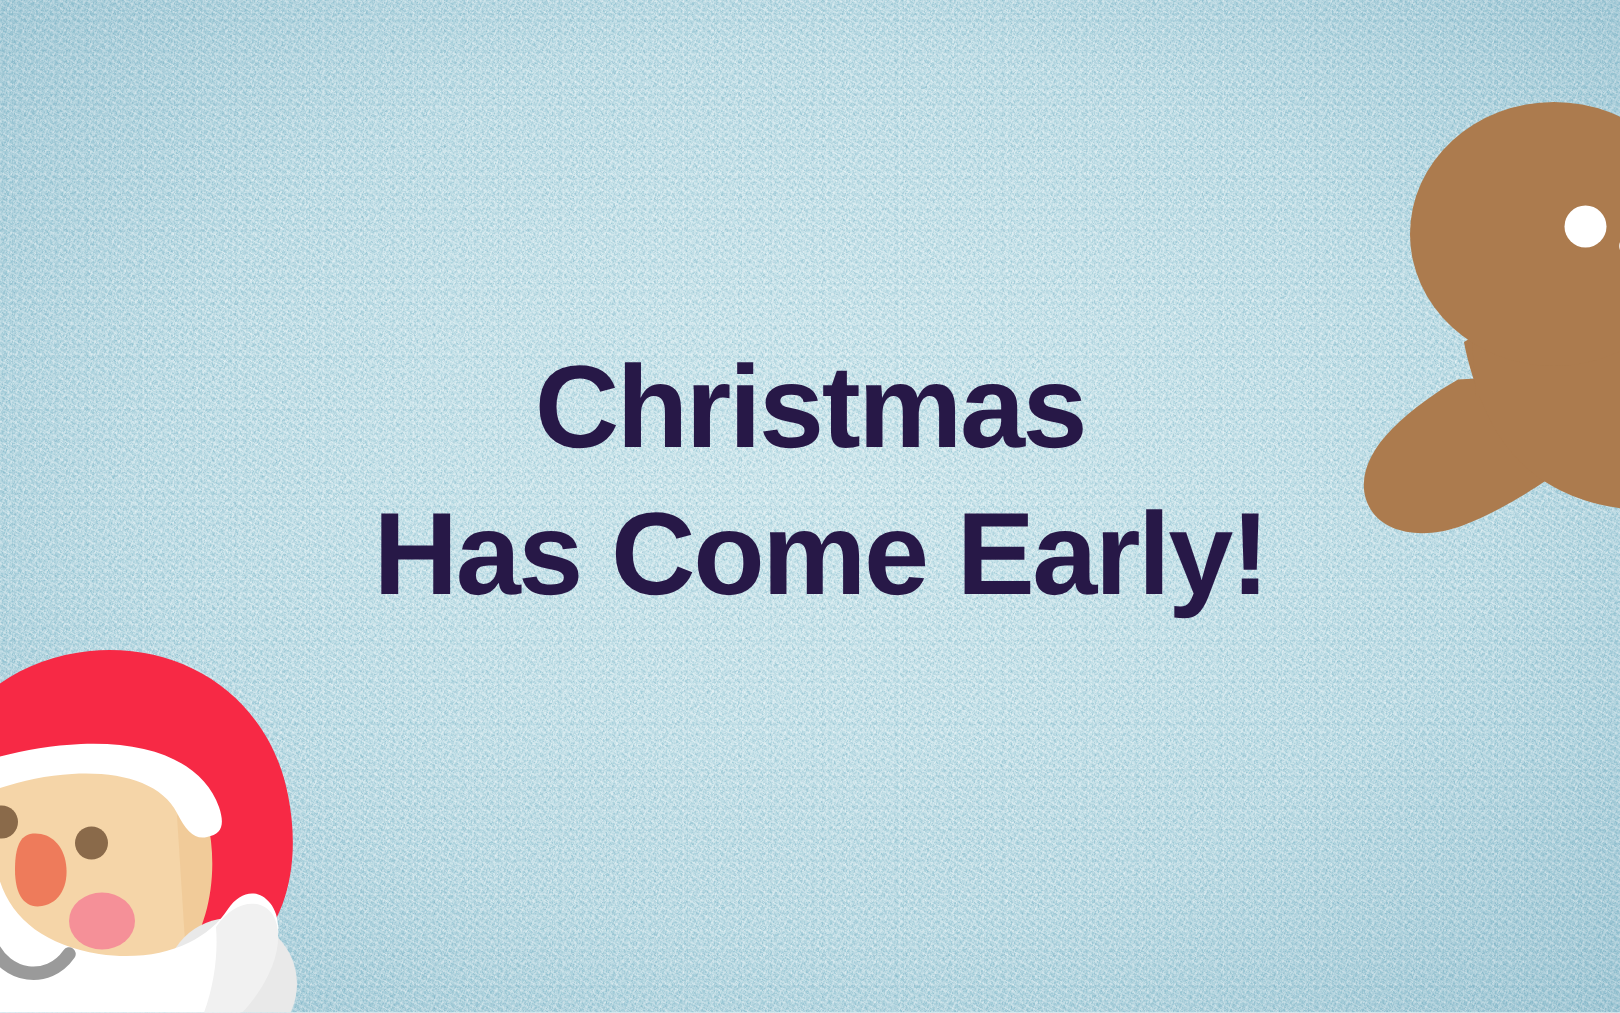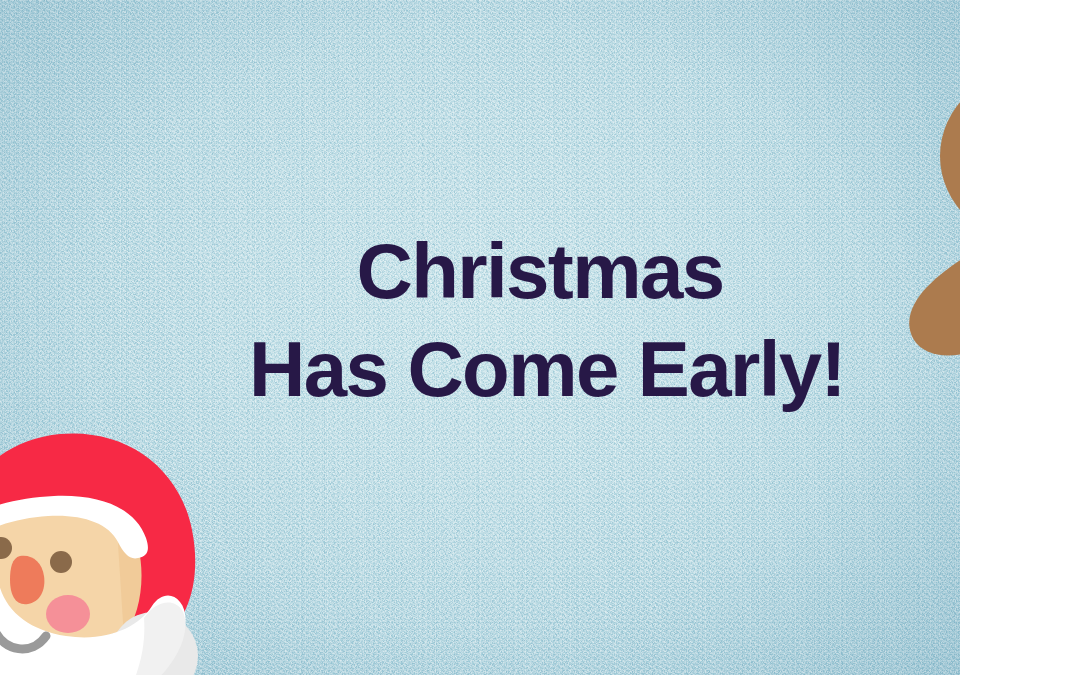--- a/index.html
+++ b/index.html
@@ -7,21 +7,21 @@
     margin: 0;
     padding: 0;
     background: #ffffff;
   }
   body {
     font-family: "Liberation Sans", sans-serif;
   }
 
   #canvas {
     position: relative;
-    width: 960px;
+    width: 1080px;
     height: 675px;
     overflow: hidden;
     background: #a9d3dd;
   }
 
   
   .bg-base {
     position: absolute;
     inset: 0;
     background:

